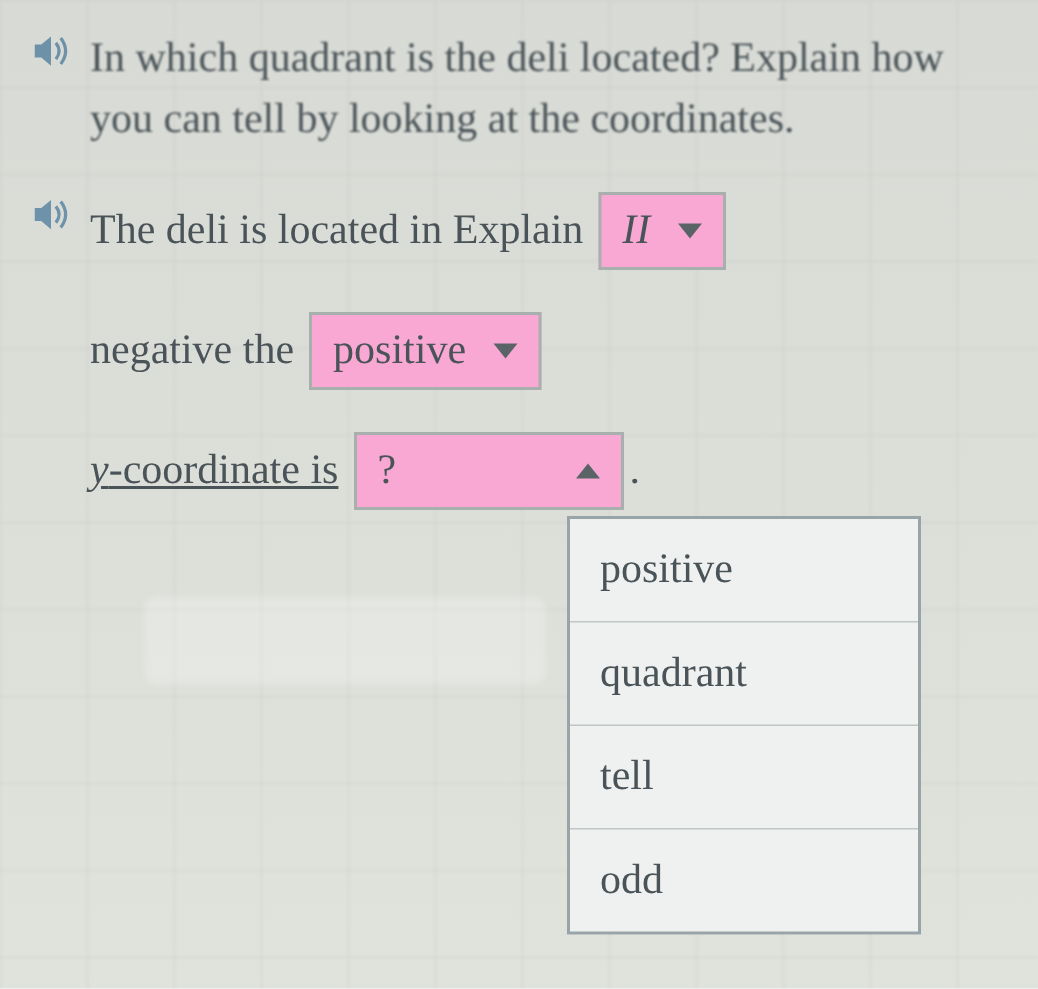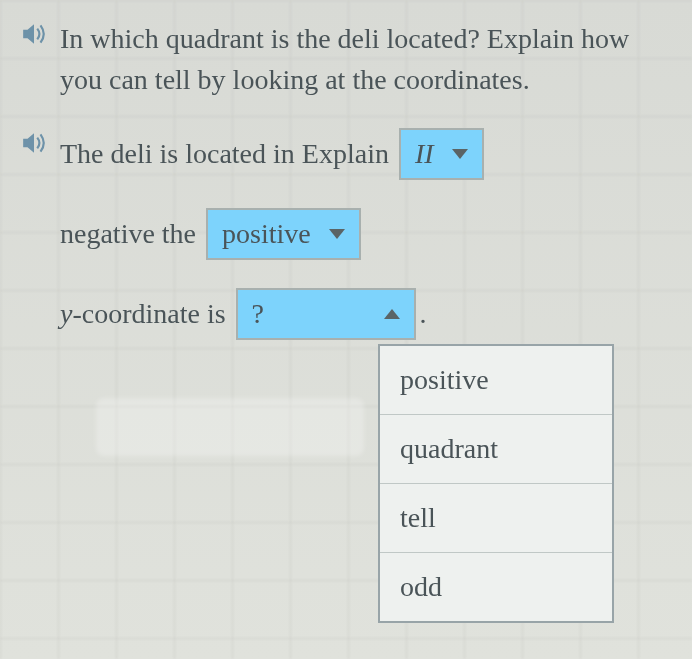--- a/index.html
+++ b/index.html
@@ -74,21 +74,21 @@
       margin-bottom: 28px;
       font-size: 28px;
       color: #4a5458;
       font-weight: 500;
       filter: blur(0.5px);
     }
     .italic-var {
       font-style: italic;
     }
     .dropdown {
-      background: #7dd3fc;
+      background: #f9a8d4;
       border: 2px solid #a8b0ae;
       padding: 8px 14px;
       display: inline-flex;
       align-items: center;
       gap: 18px;
       font-size: 28px;
       color: #4a5458;
       cursor: pointer;
       min-height: 48px;
       position: relative;
@@ -191,21 +191,21 @@
 
       <div class="answer-line">
         <span>negative the </span>
         <span class="dropdown plain">
           <span class="val">positive</span>
           <span class="caret down"></span>
         </span>
       </div>
 
       <div class="answer-line">
-        <span style="display:inline;">
+        <span style="display:inline;text-decoration:underline;">
           <span class="italic-var">y</span><span>-coordinate is</span>
         </span>
         <span class="third-dropdown-wrap">
           <span class="dropdown plain" style="min-width:180px; justify-content:space-between;">
             <span class="val">?</span>
             <span class="caret up"></span>
           </span>
           <span class="period">.</span>
         </span>
       </div>

